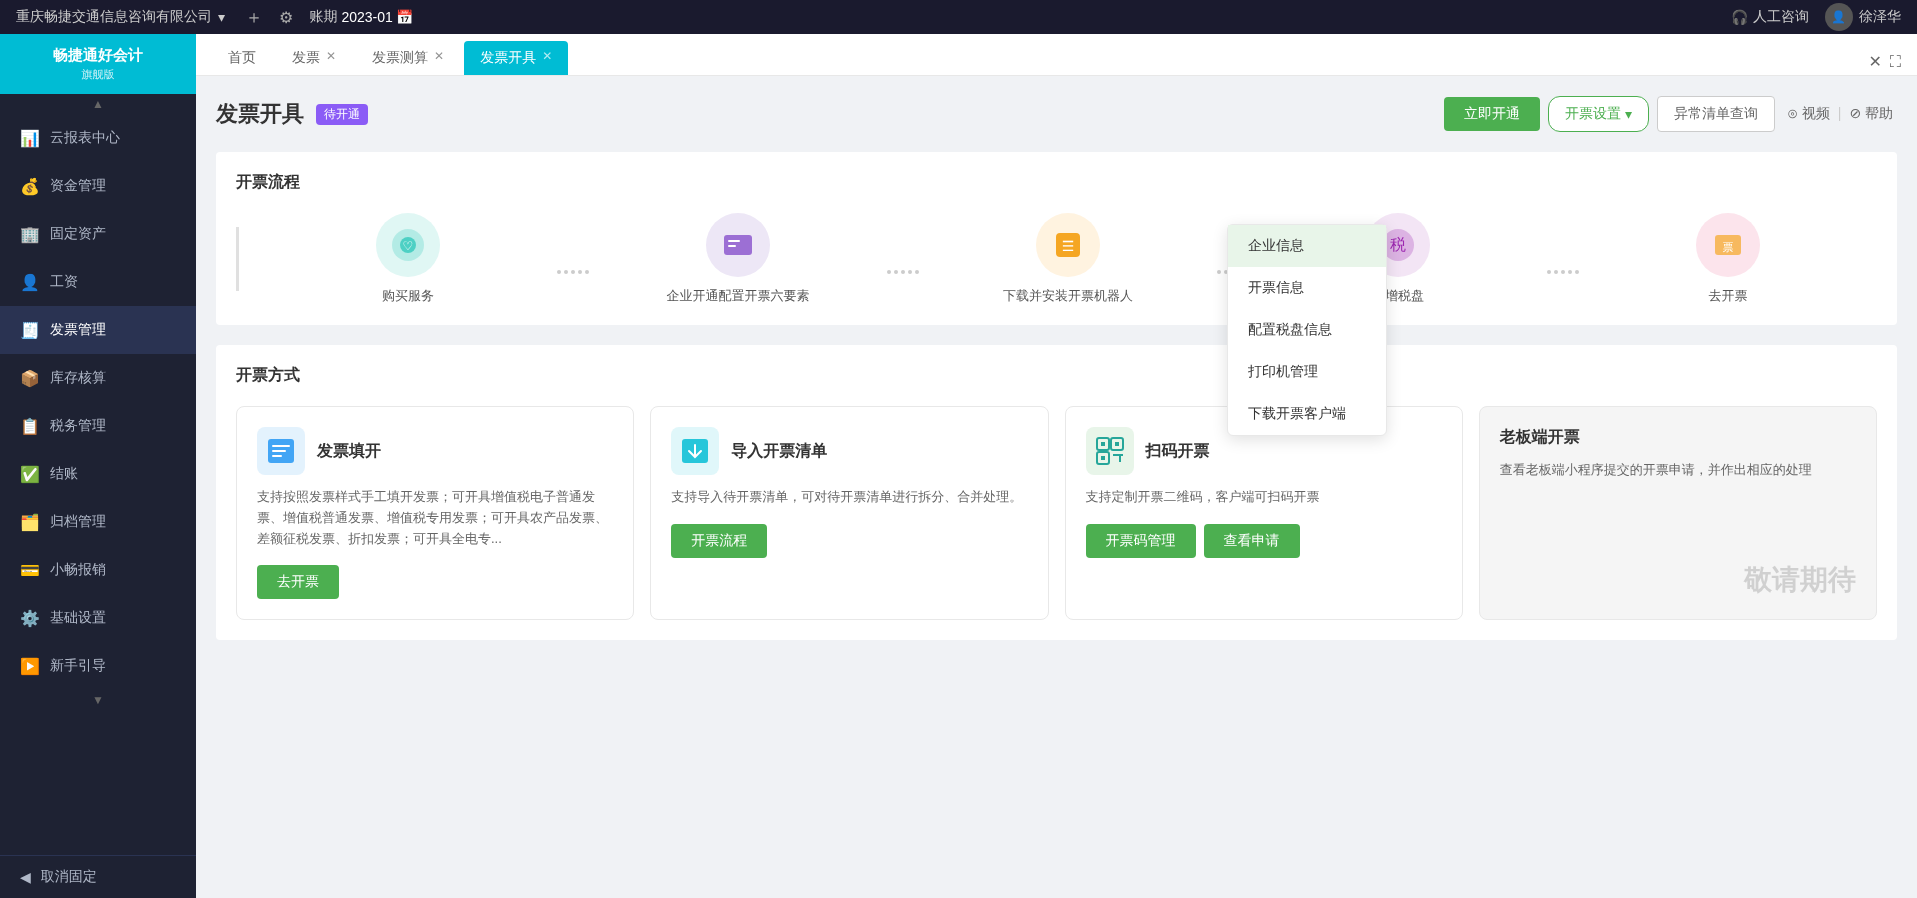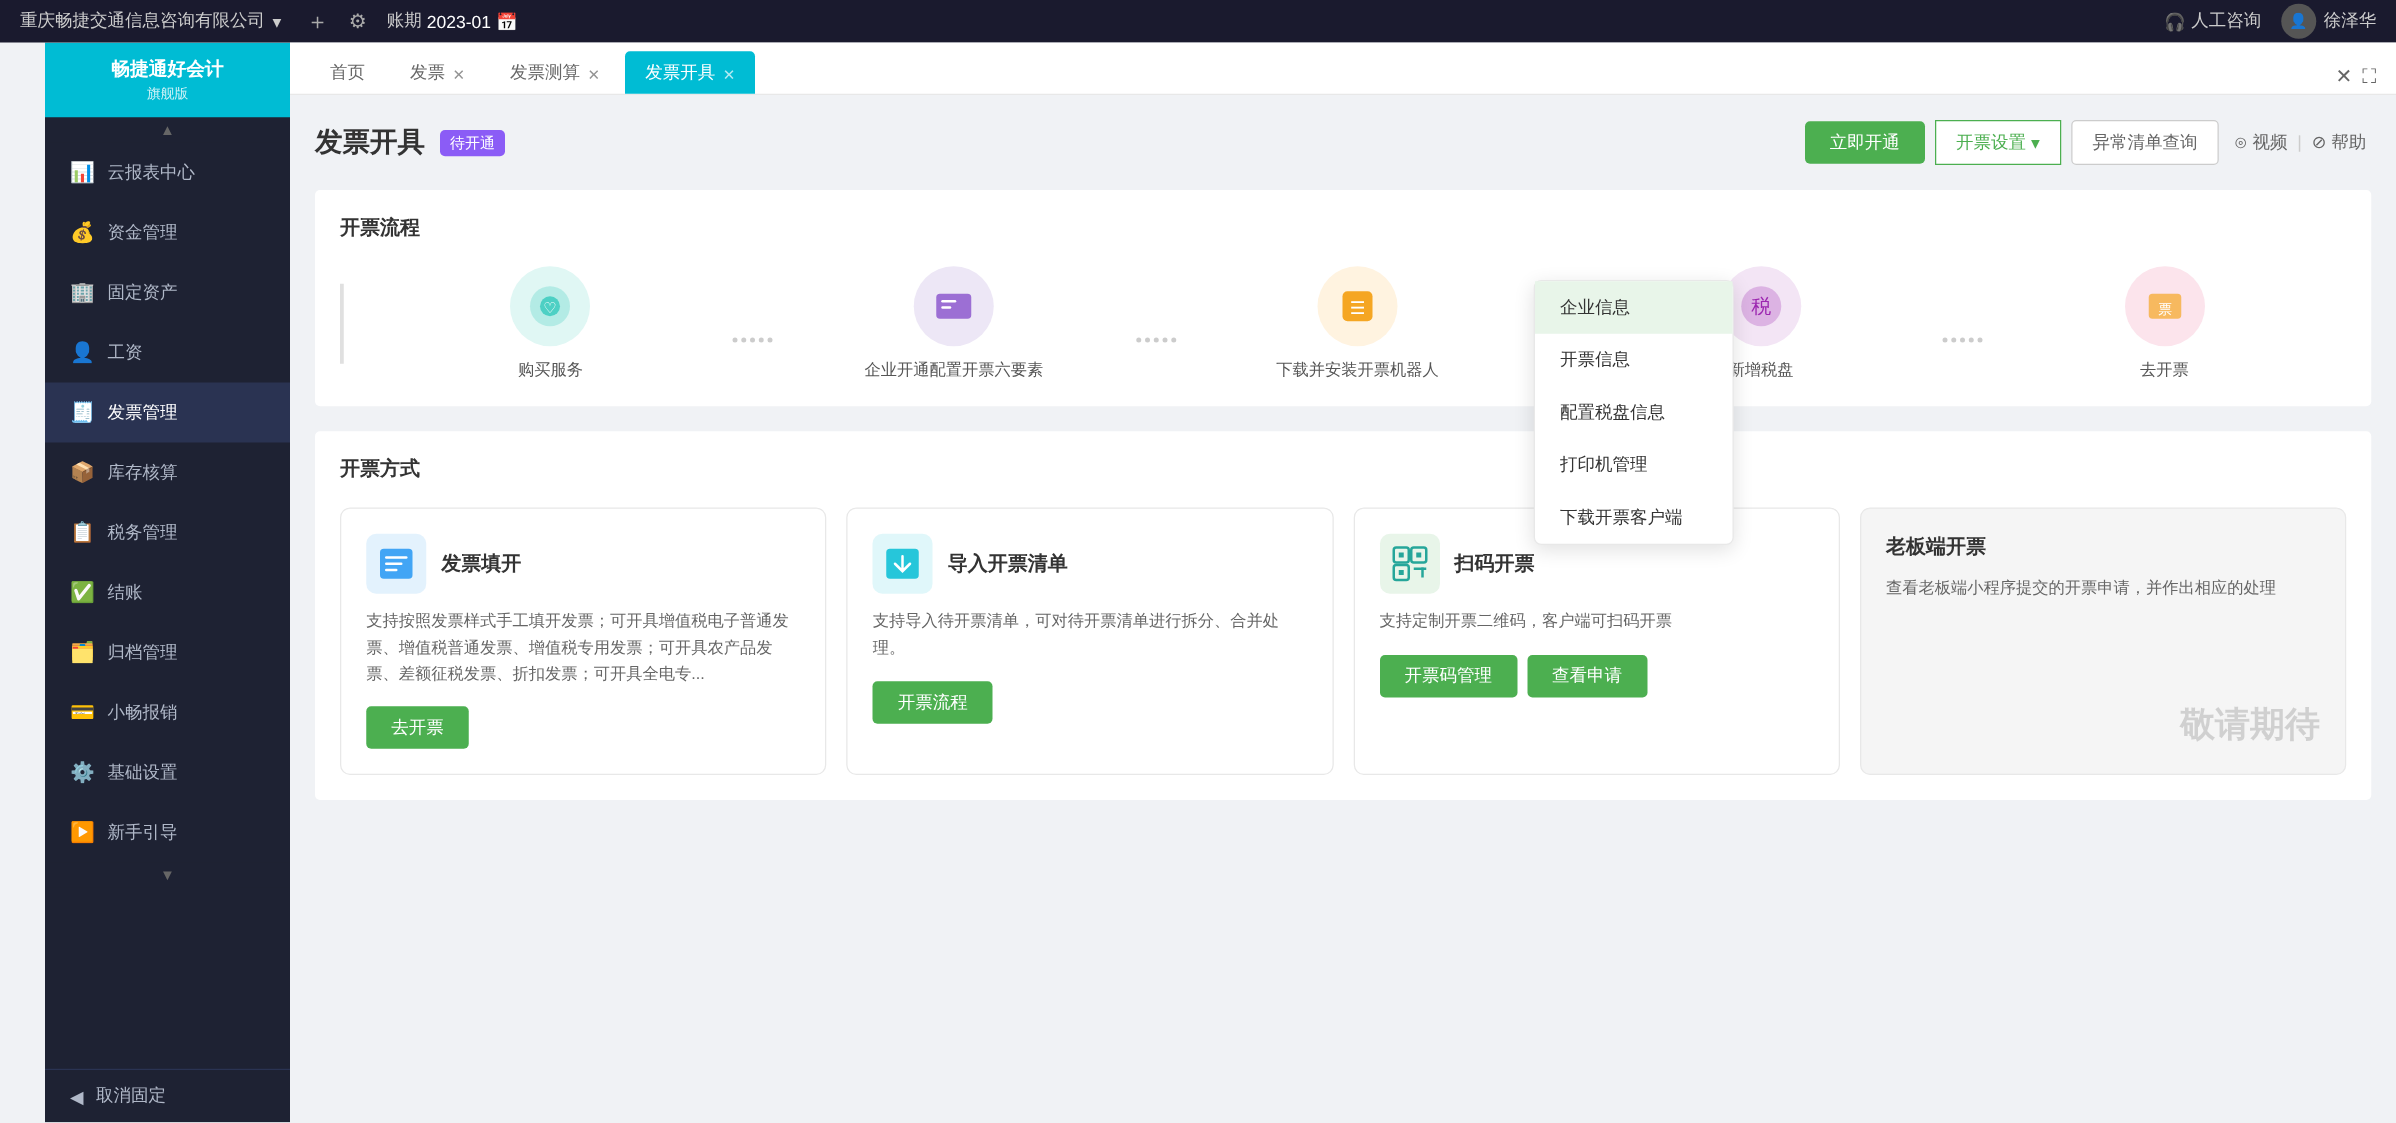--- a/index.html
+++ b/index.html
@@ -9,54 +9,54 @@
     .top-bar { height: 34px; background: #1a1a2e; display: flex; align-items: center; padding: 0 16px; gap: 12px; flex-shrink: 0; }
     .company-selector { display: flex; align-items: center; gap: 6px; color: #ccc; font-size: 14px; cursor: pointer; }
     .top-bar-actions { display: flex; align-items: center; gap: 16px; margin-left: 8px; }
     .period { color: #ccc; display: flex; align-items: center; gap: 4px; }
     .top-bar-right { margin-left: auto; display: flex; align-items: center; gap: 16px; color: #ccc; }
     .support-btn { display: flex; align-items: center; gap: 4px; cursor: pointer; }
     .user-info { display: flex; align-items: center; gap: 6px; cursor: pointer; }
     .user-avatar { width: 28px; height: 28px; background: #555; border-radius: 50%; display: flex; align-items: center; justify-content: center; color: #fff; font-size: 12px; }
 
     
-    .main-layout { display: flex; flex: 1; overflow: hidden; margin-left: 36px; }
+    .main-layout { display: flex; flex: 1; overflow: hidden; }
 
     
     .sidebar { width: 196px; background: #1e2233; flex-shrink: 0; display: flex; flex-direction: column; overflow-y: auto; }
     .logo { height: 60px; background: #00bcd4; display: flex; align-items: center; justify-content: center; flex-direction: column; gap: 2px; }
     .sidebar-scroll-btn { height: 20px; background: #1e2233; display: flex; align-items: center; justify-content: center; cursor: pointer; }
     .sidebar-item { display: flex; align-items: center; gap: 10px; padding: 14px 20px; color: #b0b8c8; cursor: pointer; transition: background 0.2s; }
     .sidebar-item.active { background: #2a3352; color: #fff; }
     .sidebar-item-icon { width: 20px; height: 20px; display: flex; align-items: center; justify-content: center; font-size: 16px; }
     .sidebar-item-label { font-size: 14px; }
     .sidebar-bottom { margin-top: auto; border-top: 1px solid #2a3352; }
     .sidebar-bottom-item { display: flex; align-items: center; gap: 10px; padding: 12px 20px; color: #b0b8c8; cursor: pointer; }
 
     
     .content-area { flex: 1; display: flex; flex-direction: column; overflow: hidden; background: #f0f2f5; }
 
     
     .tab-bar { height: 42px; background: #fff; display: flex; align-items: flex-end; padding: 0 16px; border-bottom: 1px solid #e8e8e8; gap: 4px; flex-shrink: 0; }
-    .tab { padding: 8px 16px; cursor: pointer; font-size: 14px; color: #666; border-radius: 4px 4px 0 0; display: flex; align-items: flex-end; gap: 6px; }
+    .tab { padding: 8px 16px; cursor: pointer; font-size: 14px; color: #666; border-radius: 4px 4px 0 0; display: flex; align-items: flex-start; gap: 6px; }
     .tab.active { background: #00bcd4; color: #fff; }
     .tab-close { font-size: 12px; opacity: 0.7; cursor: pointer; }
     .tab-actions { margin-left: auto; display: flex; align-items: center; gap: 8px; padding-bottom: 4px; }
     .tab-action-btn { cursor: pointer; color: #666; font-size: 16px; }
 
     
     .page-content { flex: 1; overflow-y: auto; padding: 20px; position: relative; }
 
     
     .page-header { display: flex; align-items: center; gap: 12px; margin-bottom: 20px; }
     .page-title { font-size: 22px; font-weight: bold; color: #333; }
     .status-badge { background: #8b5cf6; color: #fff; padding: 2px 8px; border-radius: 4px; font-size: 12px; }
     .header-actions { margin-left: auto; display: flex; align-items: center; gap: 8px; }
     .btn-green { background: #4caf50; color: #fff; padding: 8px 20px; border: none; border-radius: 4px; cursor: pointer; font-size: 14px; }
-    .btn-outline { background: #fff; color: #4caf50; padding: 8px 16px; border: 1px solid #4caf50; border-radius: 0; cursor: pointer; font-size: 14px; display: flex; align-items: center; gap: 4px; position: relative; }
+    .btn-outline { background: #fff; color: #4caf50; padding: 8px 16px; border: 1px solid #4caf50; border-radius: 12px; cursor: pointer; font-size: 14px; display: flex; align-items: center; gap: 4px; position: relative; }
     .btn-abnormal { background: #fff; color: #666; padding: 8px 16px; border: 1px solid #ccc; border-radius: 4px; cursor: pointer; font-size: 14px; }
     .btn-video { background: transparent; color: #666; padding: 8px 4px; border: none; cursor: pointer; font-size: 14px; }
 
     
     .section { background: #fff; border-radius: 4px; padding: 20px; margin-bottom: 20px; }
     .section-title { font-size: 16px; font-weight: bold; color: #333; margin-bottom: 20px; }
     .flow-step { display: flex; flex-direction: column; align-items: center; gap: 10px; flex: 1; }
     .flow-step-icon { width: 64px; height: 64px; border-radius: 50%; display: flex; align-items: center; justify-content: center; font-size: 28px; }
     .flow-step-icon.teal { background: #e0f7f4; }
     .flow-step-icon.purple { background: #ede7f6; }

